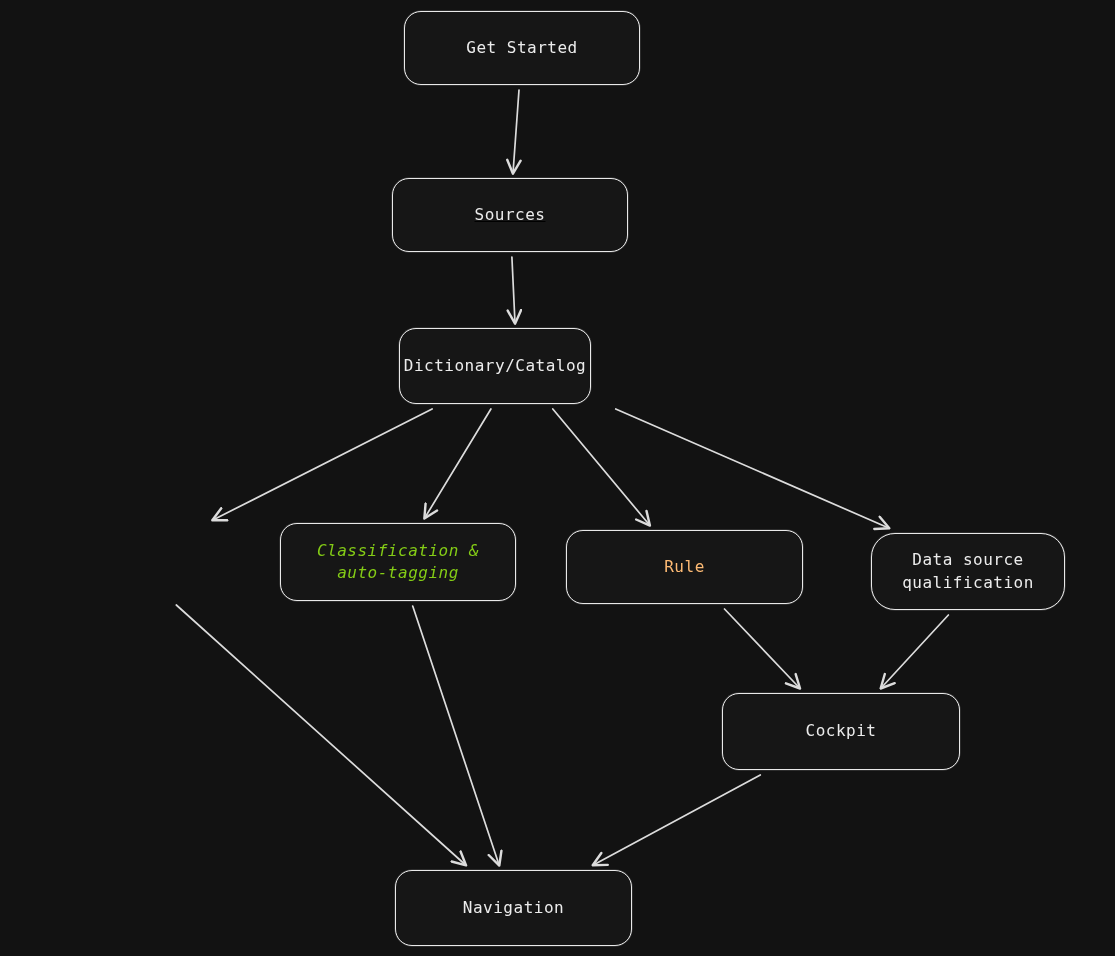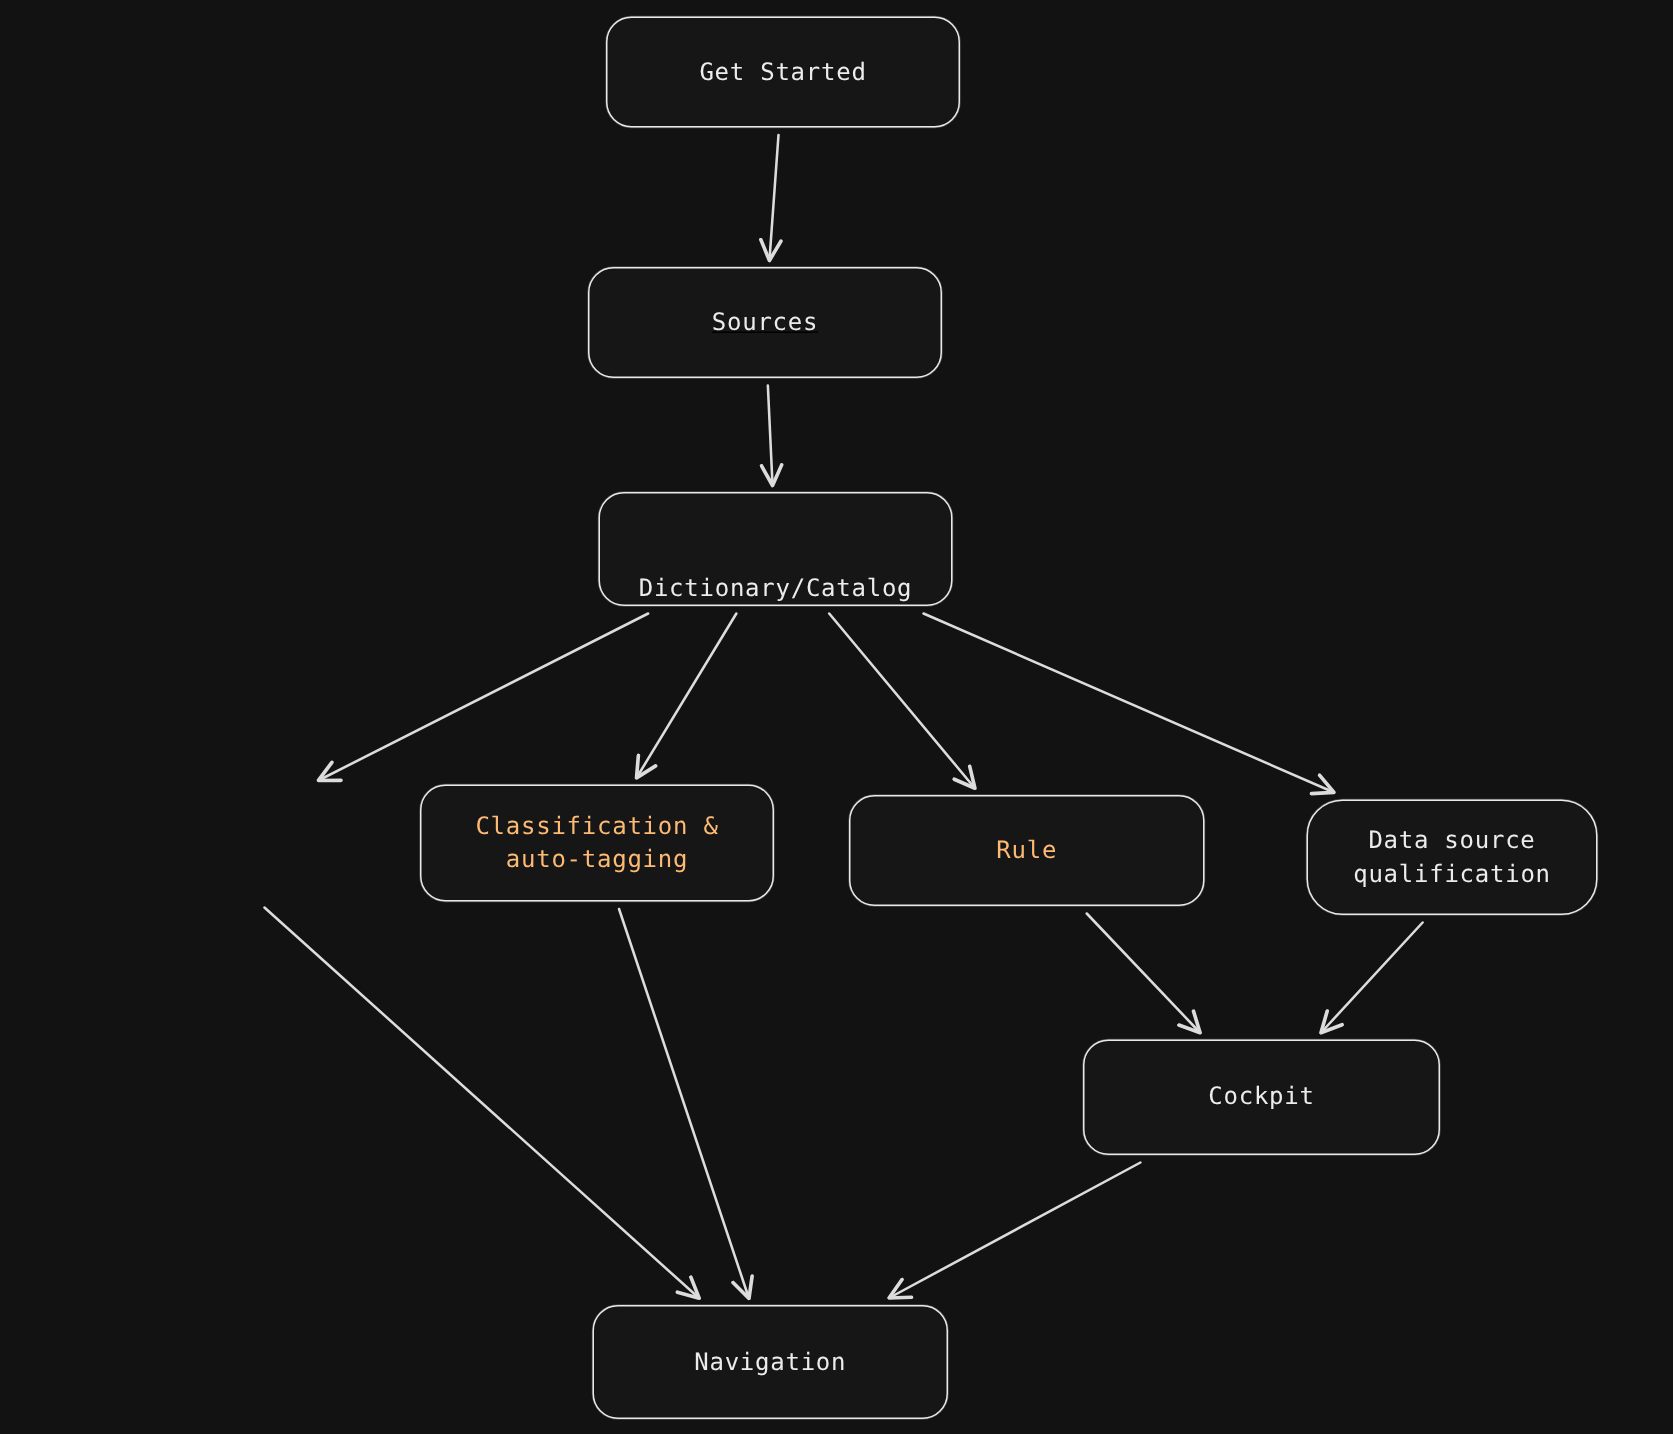--- a/index.html
+++ b/index.html
@@ -69,25 +69,25 @@
       <line x1="176.3" y1="605.0" x2="465.6" y2="865.0" class="edge" stroke="#dcdcdc" marker-end="url(#arrowhead)"></line>
       <line x1="412.7" y1="606.0" x2="499.1" y2="865.0" class="edge" stroke="#dcdcdc" marker-end="url(#arrowhead)"></line>
       <line x1="760.3" y1="775.0" x2="593.3" y2="865.0" class="edge" stroke="#dcdcdc" marker-end="url(#arrowhead)"></line>
     </svg>
 <div class="node" style="left: 404px; top: 11px; width: 236px; height: 74px; background: rgb(22, 22, 22); border-color: rgb(233, 233, 233);">
       <span class="node-label" style="color: rgb(236, 236, 236);">Get Started</span>
     </div>
     <div class="node" style="left: 392px; top: 178px; width: 236px; height: 74px; background: rgb(22, 22, 22); border-color: rgb(233, 233, 233); text-decoration: underline;">
       <span class="node-label" style="color: rgb(236, 236, 236);">Sources</span>
     </div>
-    <div class="node" style="left: 399px; top: 328px; width: 236px; height: 76px; background: rgb(22, 22, 22); border-color: rgb(233, 233, 233); align-items: flex-end;">
+    <div class="node" style="left: 399px; top: 328px; width: 192px; height: 76px; background: rgb(22, 22, 22); border-color: rgb(233, 233, 233);">
       <span class="node-label" style="color: rgb(236, 236, 236);">Dictionary/Catalog</span>
     </div>
     <div class="node" style="left: 280px; top: 523px; width: 236px; height: 78px; background: rgb(22, 22, 22); border-color: rgb(233, 233, 233);">
-      <span class="node-label" style="color: #fdba74;">Classification &amp;
+      <span class="node-label" style="color: #84cc16; font-style: italic;">Classification &amp;
 auto-tagging</span>
     </div>
     <div class="node" style="left: 566px; top: 530px; width: 237px; height: 74px; background: rgb(22, 22, 22); border-color: rgb(233, 233, 233);">
       <span class="node-label" style="color: #fdba74;">Rule</span>
     </div>
     <div class="node" style="left: 871px; top: 533px; width: 194px; height: 77px; background: rgb(22, 22, 22); border-color: rgb(233, 233, 233); border-radius: 24px;">
       <span class="node-label" style="color: rgb(236, 236, 236);">Data source
 qualification</span>
     </div>
     <div class="node" style="left: 722px; top: 693px; width: 238px; height: 77px; background: rgb(22, 22, 22); border-color: rgb(233, 233, 233);">

